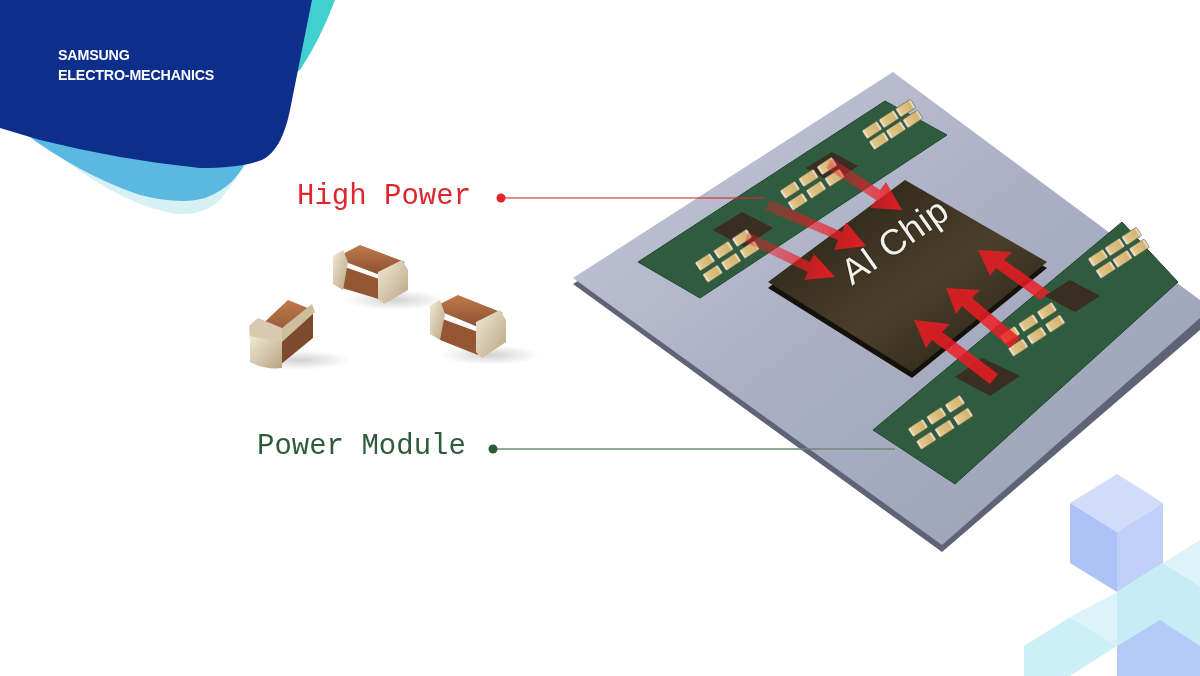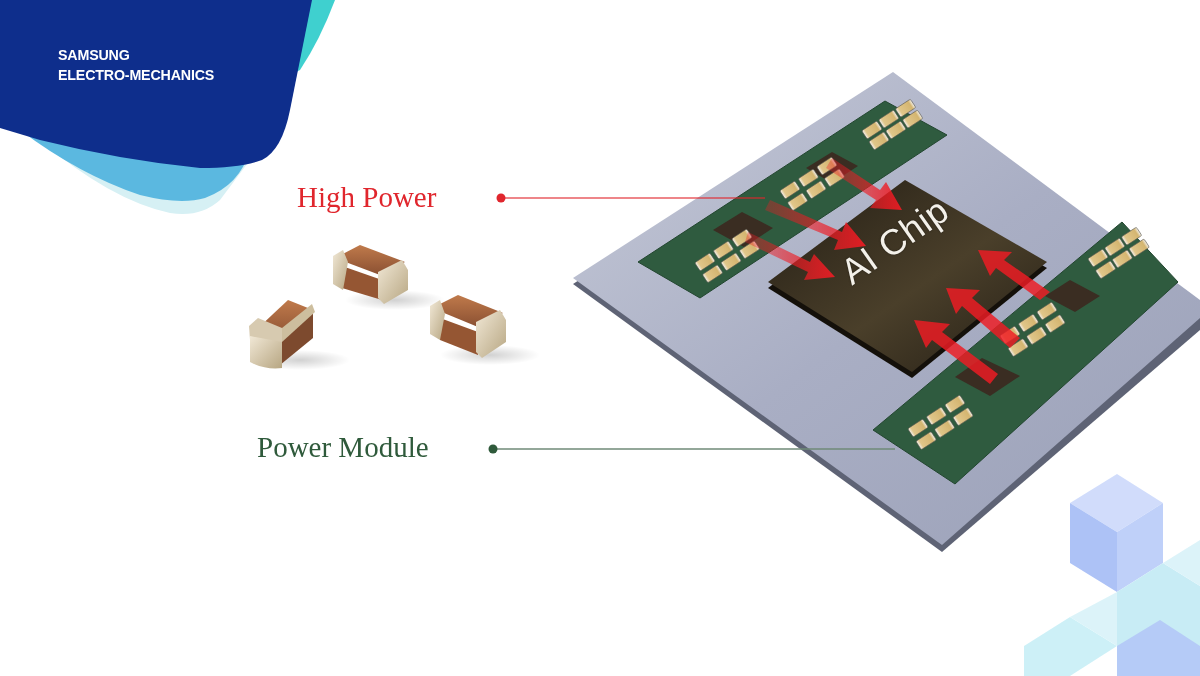--- a/index.html
+++ b/index.html
@@ -1,19 +1,19 @@
 <!DOCTYPE html>
 <html><head>
 <meta charset="utf-8">
 <style>
   html,body{margin:0;padding:0;}
   body{width:1200px;height:676px;position:relative;overflow:hidden;background:#ffffff;font-family:"Liberation Sans",sans-serif;}
   .layer{position:absolute;left:0;top:0;width:1200px;height:676px;}
   .logo{position:absolute;left:58px;top:45px;color:#ffffff;font-weight:bold;font-size:15.5px;line-height:20px;letter-spacing:-0.2px;font-family:"Liberation Sans",sans-serif;transform:scaleX(0.92);transform-origin:left top;}
-  .label{position:absolute;font-size:29px;line-height:32px;white-space:nowrap;font-family:Liberation Serif, serif;}
+  .label{position:absolute;font-size:29px;line-height:32px;white-space:nowrap;font-family:Liberation Mono, monospace;}
   .label-high{left:297px;top:181px;color:#e0262d;}
   .label-module{left:257px;top:431px;color:#2f5a3b;text-align:center;}
   .chip-text{position:absolute;left:845px;top:255px;color:#f4f1ea;font-size:36px;font-weight:normal;font-family:"Liberation Sans",sans-serif;transform:rotate(-35deg);transform-origin:left center;white-space:nowrap;letter-spacing:0.5px;text-shadow:0 0 2px rgba(0,0,0,0.5);}
 </style>
 </head>
 <body>
 
 <svg class="layer" viewBox="0 0 1200 676" xmlns="http://www.w3.org/2000/svg">
   <path d="M0,120 L40,140 Q110,200 170,213 Q200,218 220,200 L250,160 L0,110 Z" fill="#d6f0f4"></path>
   <path d="M20,130 Q80,175 140,195 Q180,205 205,198 Q240,185 250,150 L260,110 L20,110 Z" fill="#5bb8e0"></path>

